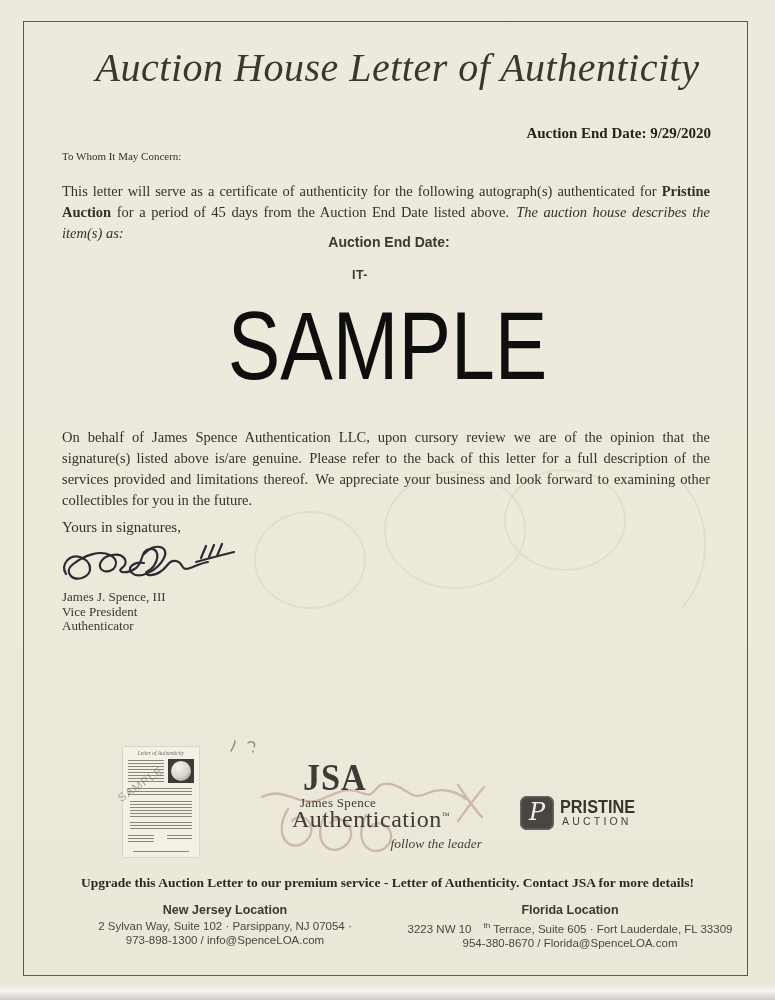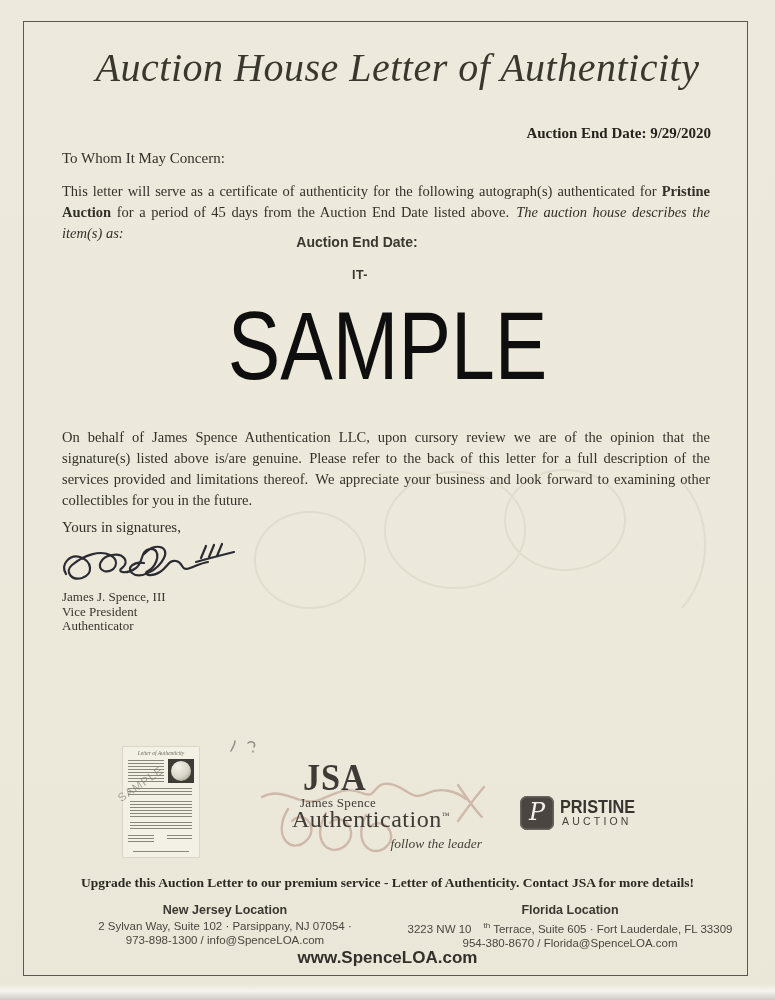--- a/index.html
+++ b/index.html
@@ -5,29 +5,29 @@
   html,body{margin:0;padding:0;}
   body{width:775px;height:1000px;position:relative;background:#e4e2da;overflow:hidden;
        font-family:"Liberation Serif", serif;}
   .page{position:absolute;inset:0;background:linear-gradient(180deg,#ede9dc 0%,#ece8da 70%,#eae7d9 100%);}
   .frame{position:absolute;left:23px;top:21px;width:723px;height:953px;
          border:1.5px solid #5b594f;pointer-events:none;}
   .abs{position:absolute;}
   .title{left:0;right:0;top:44px;text-align:center;font-style:italic;font-size:40px;
          color:#3a372f;letter-spacing:.5px;padding-left:20px;}
   .date-top{top:125px;right:64px;font-weight:bold;font-size:15px;color:#26231e;}
-  .salutation{top:150px;left:62px;font-size:15px;color:#33302a;}
+  .salutation{top:150px;left:62px;font-size:11px;color:#33302a;}
   .para{left:62px;width:648px;font-size:14.5px;line-height:1.46;color:#33302a;
         text-align:justify;margin:0;}
   .para1{top:181px;}
   .para2{top:427px;}
   .bold-serif{font-weight:bold;}
   .ital{font-style:italic;}
   .item-header{top:234px;left:0;width:714px;text-align:center;font-family:"Liberation Sans",sans-serif;
-               font-weight:bold;font-size:14px;color:#3b3832;}
+               font-weight:bold;font-size:14px;color:#3b3832;padding-left:32px;}
   .item-value{top:268px;left:0;width:720px;text-align:center;font-family:"Liberation Sans",sans-serif;
               font-weight:bold;font-size:12.5px;color:#3b3832;letter-spacing:.5px;}
   .sample{top:298px;left:0;right:0;text-align:center;font-family:"Liberation Sans",sans-serif;
           font-size:96px;line-height:1;color:#0e0e0e;transform:scaleX(.82);transform-origin:50% 50%;}
   .closing{top:519px;left:62px;font-size:15px;color:#33302a;}
   .signer{top:590px;left:62px;font-size:13px;line-height:14.6px;color:#3a362f;}
   .ghosts{left:250px;top:450px;opacity:.65;}
   
   .thumb{left:123px;top:747px;width:76px;height:110px;background:#f3f0e6;
          box-shadow:0 0 0 .5px #c9c5b6;}
@@ -179,17 +179,16 @@
     <div class="loc-line">2 Sylvan Way, Suite 102  ·  Parsippany, NJ 07054  ·</div>
     <div class="loc-line">973-898-1300 / info@SpenceLOA.com</div>
   </div>
 
   <div class="abs loc loc-fl">
     <div class="loc-h">Florida Location</div>
     <div class="loc-line"><span>3223 NW 10</span><sup style="font-size:8px;margin-left:12px;">th</sup><span> Terrace, Suite 605 · Fort Lauderdale, FL 33309</span></div>
     <div class="loc-line">954-380-8670 / Florida@SpenceLOA.com</div>
   </div>
 
-  <div class="abs website">www.SpenceLOA.com</div>
 
   <div class="abs scan-edge"></div>
 
 </div>
 
 </body></html>

